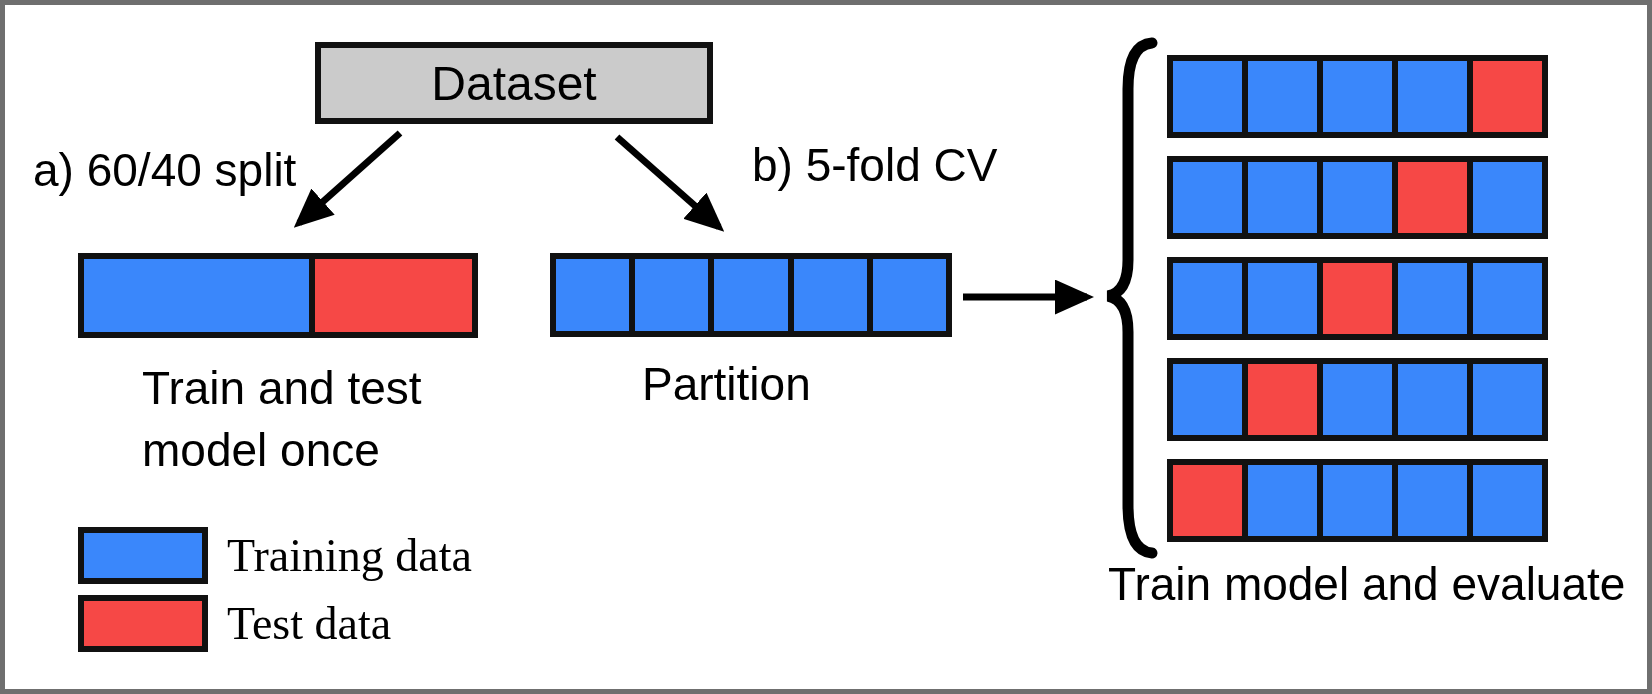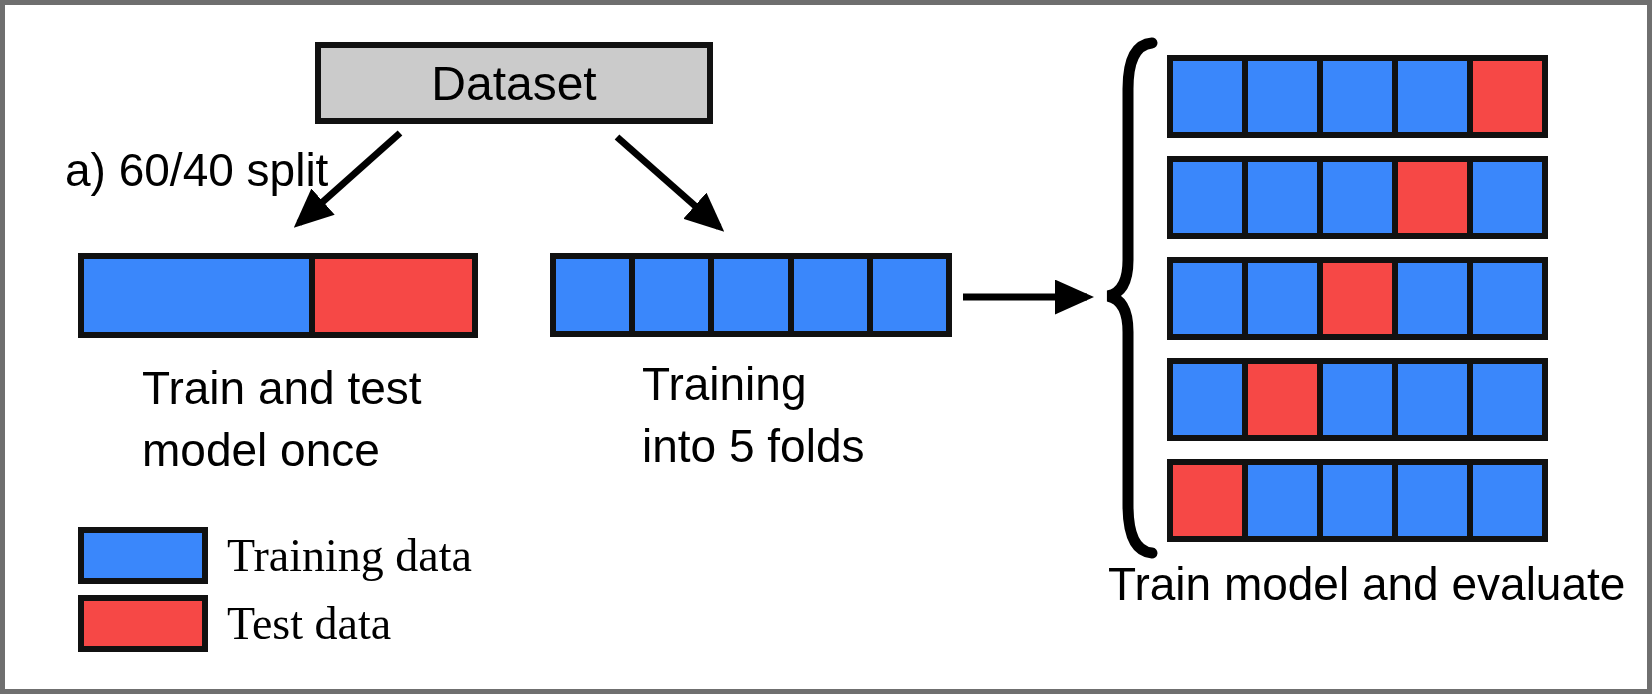--- a/index.html
+++ b/index.html
@@ -14,21 +14,21 @@
     overflow:hidden;
   }
   .abs{position:absolute;}
   .dataset-box{
     left:310px;top:37px;width:398px;height:82px;
     box-sizing:border-box;
     border:6px solid #111;
     display:flex;align-items:center;justify-content:center;
     font-size:48px;
   }
-  .branch-label{font-size:46px;white-space:nowrap;margin-left:32px;}
+  .branch-label{font-size:46px;white-space:nowrap;}
   .label-a{left:28px;top:138px;}
   .label-b{left:747px;top:133px;}
   .bar{
     box-sizing:border-box;
     background:#111;
     border:6px solid #111;
     display:flex;
     gap:6px;
   }
   .bar .cell{flex:1 1 0;height:100%;}
@@ -58,20 +58,21 @@
 </head>
 <body>
 
 <div class="canvas" style="border-color: rgb(111, 111, 111);">
 
   <div class="abs dataset-box" style="background: rgb(203, 203, 203);">
     <span>Dataset</span>
   </div>
 
   <div class="abs branch-label label-a">a) 60/40 split</div>
+  <div class="abs branch-label label-b">b) 5-fold CV</div>
 
   <svg class="abs" style="left:280px;top:118px;" width="130" height="112" viewBox="0 0 130 112">
     <defs>
       <marker id="ah-a" markerUnits="strokeWidth" markerWidth="5.6" markerHeight="5" refX="4.6" refY="2.5" orient="auto">
         <path d="M0,0 L5.6,2.5 L0,5 Z" fill="#000"></path>
       </marker>
     </defs>
     <line x1="115" y1="10" x2="14" y2="100" stroke="#000" stroke-width="7" marker-end="url(#ah-a)"></line>
   </svg>
 
@@ -96,22 +97,21 @@
 
   <div class="abs bar fold-bar">
       <div class="cell" style="background: rgb(58, 135, 251);"></div>
       <div class="cell" style="background: rgb(58, 135, 251);"></div>
       <div class="cell" style="background: rgb(58, 135, 251);"></div>
       <div class="cell" style="background: rgb(58, 135, 251);"></div>
       <div class="cell" style="background: rgb(58, 135, 251);"></div>
     </div>
 
   <div class="abs caption caption-partition">
-    <div>Training</div>
-    <div>into 5 folds</div>
+    <div>Partition</div>
   </div>
 
   <svg class="abs" style="left:950px;top:266px;" width="150" height="52" viewBox="0 0 150 52">
     <defs>
       <marker id="ah-c" markerUnits="strokeWidth" markerWidth="5.6" markerHeight="5" refX="4.6" refY="2.5" orient="auto">
         <path d="M0,0 L5.6,2.5 L0,5 Z" fill="#000"></path>
       </marker>
     </defs>
     <line x1="8" y1="26" x2="132" y2="26" stroke="#000" stroke-width="7" marker-end="url(#ah-c)"></line>
   </svg>

